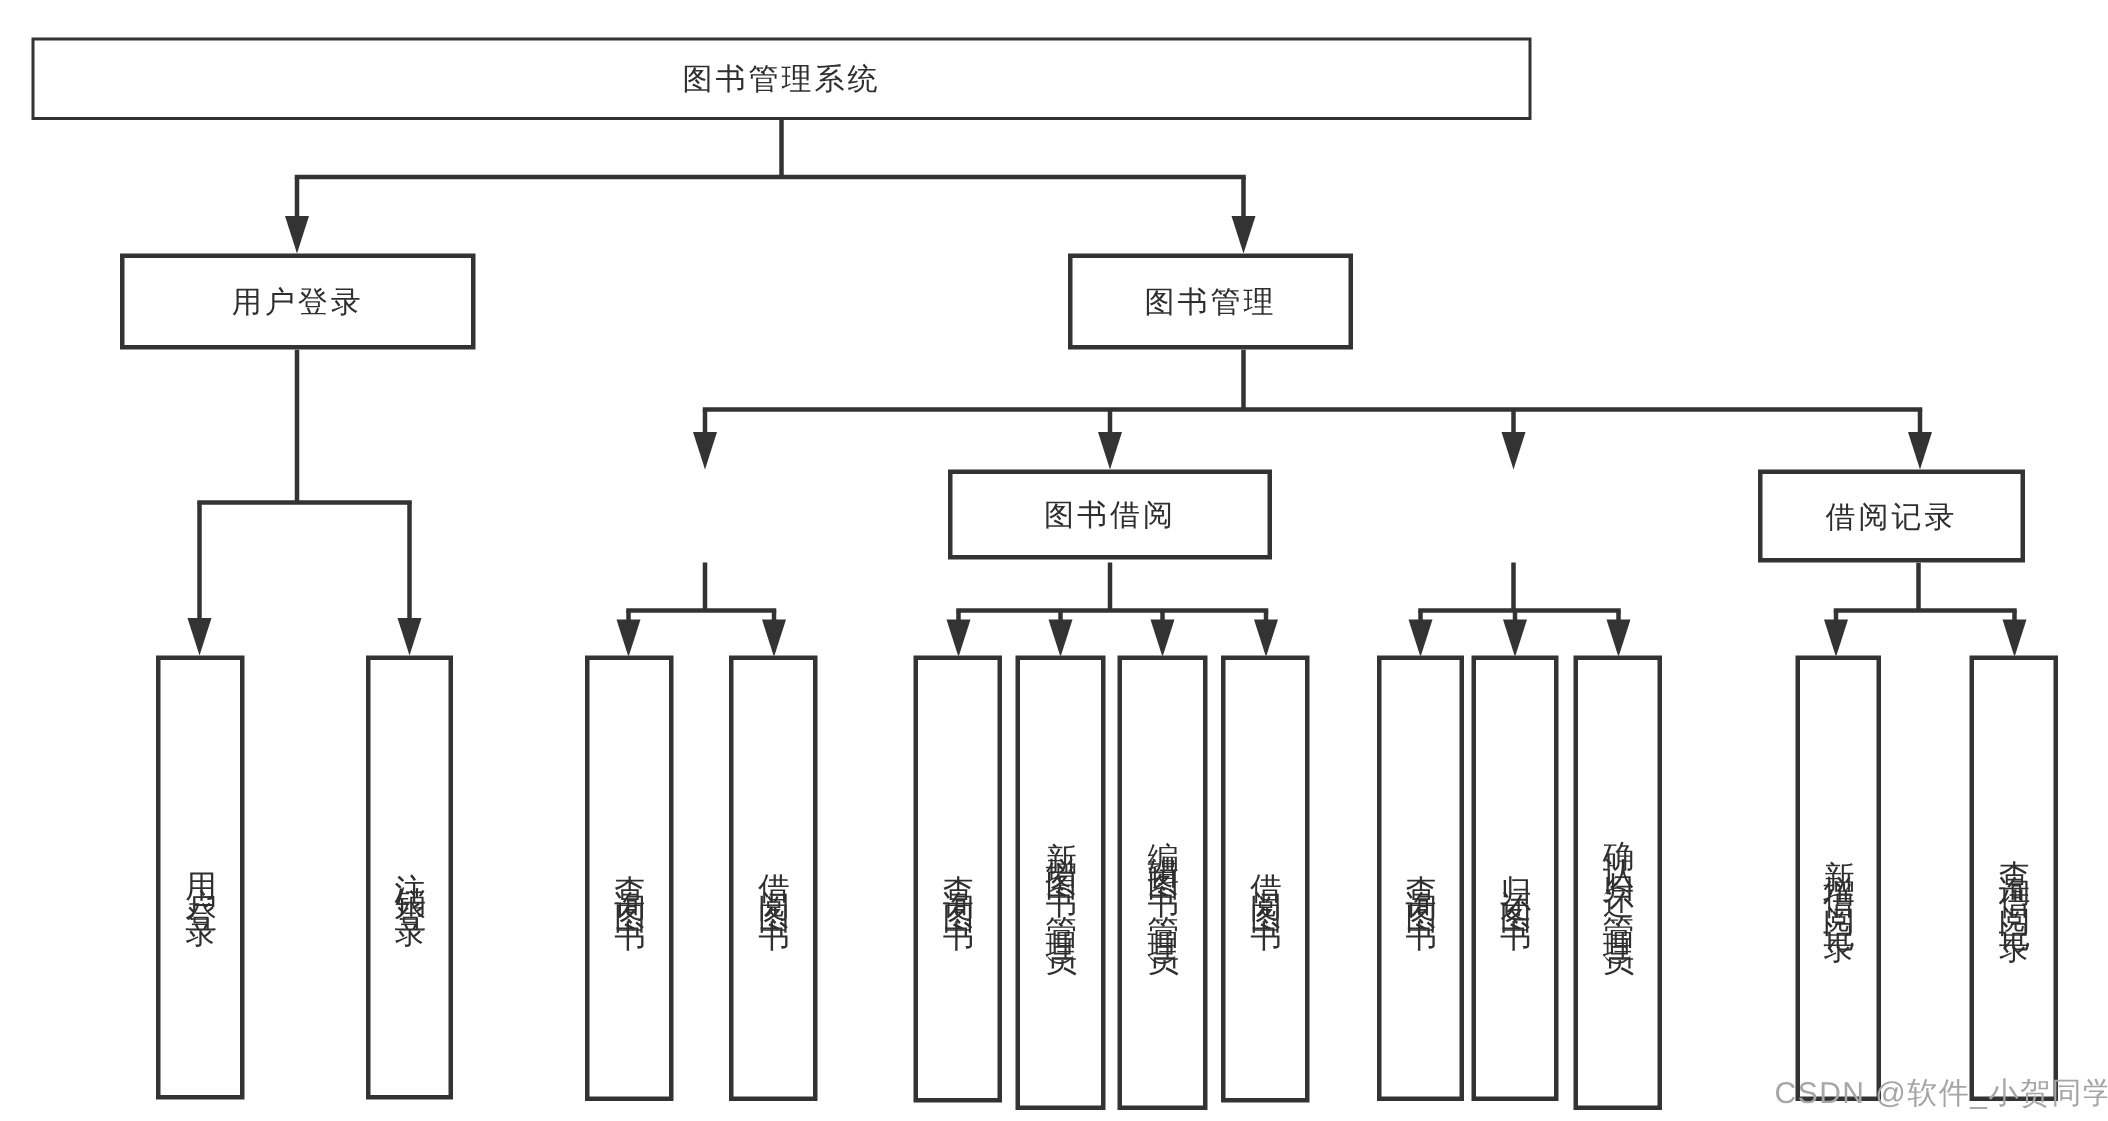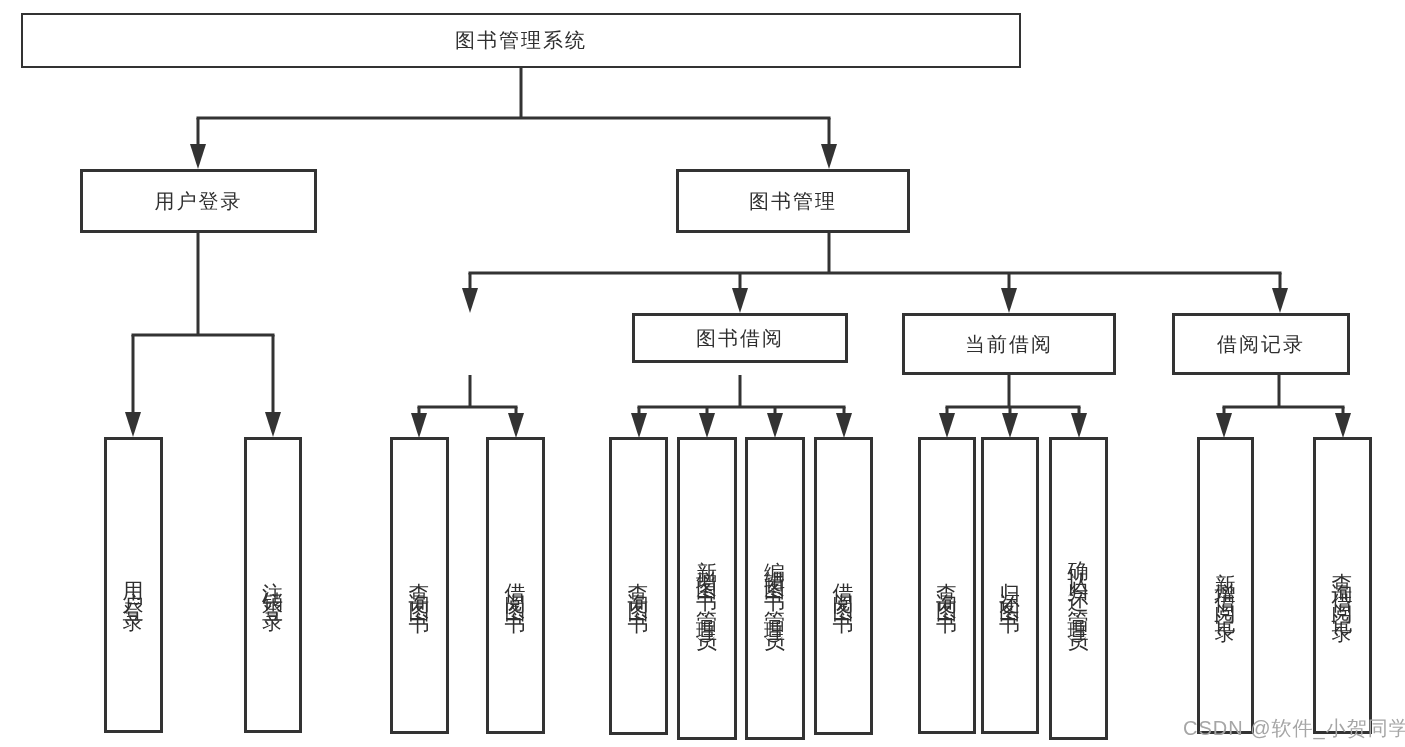--- a/index.html
+++ b/index.html
@@ -23,21 +23,21 @@
   .node {
     position: absolute;
     box-sizing: border-box;
     background: #ffffff;
     border: 3px solid #333333;
     display: flex;
     align-items: center;
     justify-content: center;
     color: #2f2f2f;
   }
-  .node.root { border-width: 2px; }
+  .node.root { border-width: 2px; margin-top: 12px; }
   .hbox span {
     font-size: 20px;
     letter-spacing: 2px;
     white-space: nowrap;
   }
   .vbox span {
     writing-mode: vertical-rl;
     font-size: 21px;
     letter-spacing: 10px;
     line-height: 1;
@@ -114,29 +114,26 @@
       <polygon points="1335,413 1351,413 1343,438" fill="#333333"></polygon>
     </svg>
 
   <div class="node hbox root" style="left:21px;top:13px;width:1000px;height:55px">
     <span>图书管理系统</span>
   </div>
 
   <div class="node hbox" style="left:80px;top:169px;width:237px;height:64px">
     <span>用户登录</span>
   </div>
-  <div class="node hbox" style="left:676px;top:169px;width:234px;height:64px">
+  <div class="node hbox" style="left:712px;top:169px;width:190px;height:64px">
     <span>图书管理</span>
   </div>
 
-  <div class="node hbox" style="left:632px;top:313px;width:216px;height:50px">
+  <div class="node hbox" style="left:632px;top:313px;width:216px;height:60px">
     <span>图书借阅</span>
-  </div>
-  <div class="node hbox" style="left:902px;top:313px;width:214px;height:62px">
-    <span>当前借阅</span>
   </div>
   <div class="node hbox" style="left:1172px;top:313px;width:178px;height:62px">
     <span>借阅记录</span>
   </div>
 
   <div class="node vbox" style="left:104px;top:437px;width:59px;height:296px">
     <span>用户登录</span>
   </div>
   <div class="node vbox" style="left:244px;top:437px;width:58px;height:296px">
     <span>注销登录</span>

